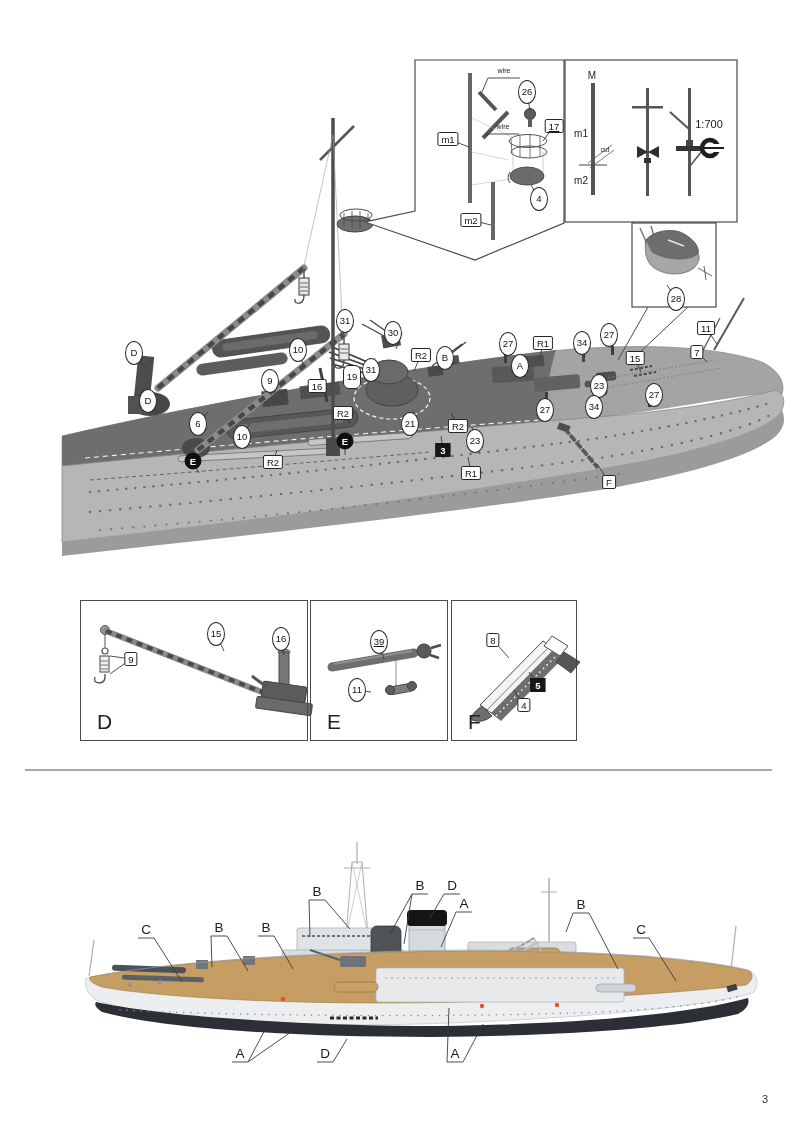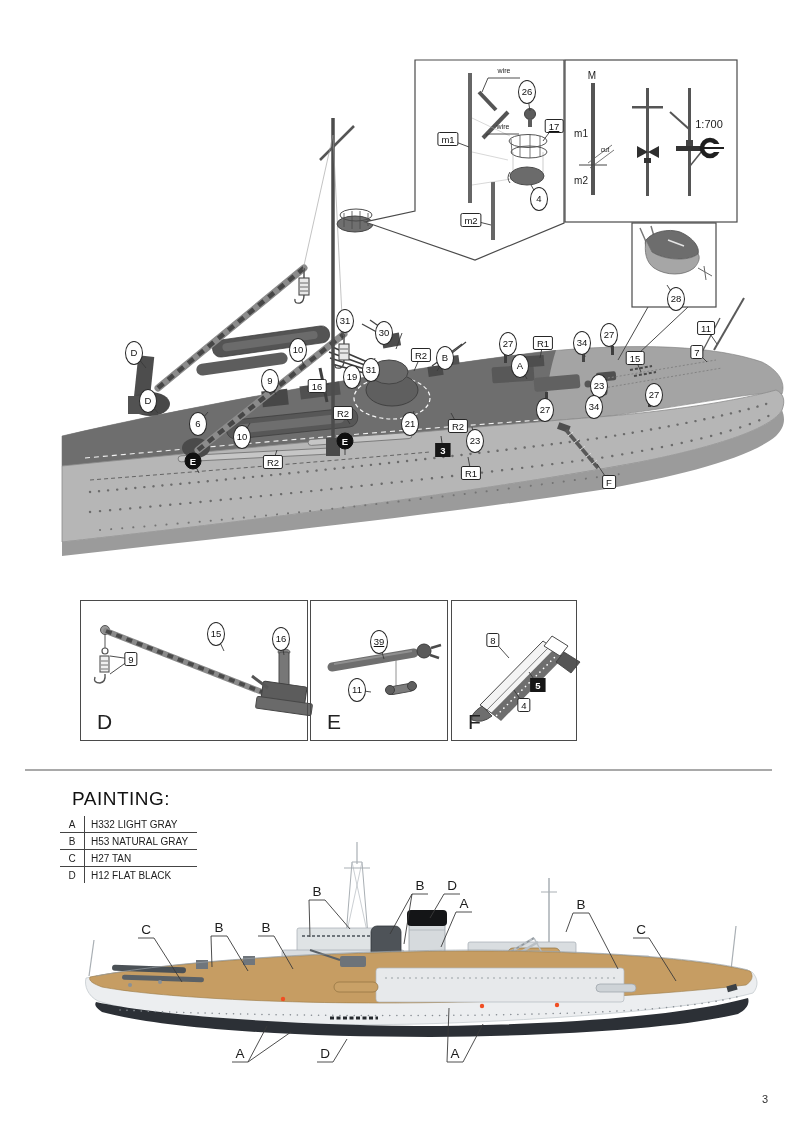--- a/index.html
+++ b/index.html
@@ -390,43 +390,20 @@
   <div class="dbox" style="left:80px;top:600px;width:228px;height:141px">
     <span class="dlabel">D</span>
   </div>
   <div class="dbox" style="left:310px;top:600px;width:138px;height:141px">
     <span class="dlabel">E</span>
   </div>
   <div class="dbox" style="left:451px;top:600px;width:126px;height:141px">
     <span class="dlabel">F</span>
   </div>
 
-  <div id="painting-section">
-    <div id="painting-title">PAINTING:</div>
-    <table id="painting-table">
-      <tbody>
-          <tr class="rule">
-        <td class="code">A</td>
-        <td class="pname">H332 LIGHT GRAY</td>
-      </tr>
-      <tr class="rule">
-        <td class="code">B</td>
-        <td class="pname">H53 NATURAL GRAY</td>
-      </tr>
-      <tr class="rule">
-        <td class="code">C</td>
-        <td class="pname">H27 TAN</td>
-      </tr>
-      <tr>
-        <td class="code">D</td>
-        <td class="pname">H12 FLAT BLACK</td>
-      </tr>
-    </tbody>
-      </table>
-  </div>
 
   <div id="callout-layer">
       <div class="co s-plain" style="left: 504px; top: 70px; font-size: 7px;">wire</div>
       <div class="co s-plain" style="left: 503px; top: 126px; font-size: 7px;">wire</div>
       <div class="co s-circle" style="left: 527px; top: 92px;">26</div>
       <div class="co s-box" style="left: 554px; top: 126px; text-decoration: underline;">17</div>
       <div class="co s-circle" style="left: 539px; top: 199px;">4</div>
       <div class="co s-box" style="left: 448px; top: 139px;">m1</div>
       <div class="co s-box" style="left: 471px; top: 220px;">m2</div>
       <div class="co s-text" style="left: 592px; top: 76px; font-size: 10px;">M</div>
@@ -435,24 +412,24 @@
       <div class="co s-text" style="left: 605px; top: 150px; font-size: 6.5px;">cut</div>
       <div class="co s-text" style="left: 709px; top: 124px; font-size: 11px;">1:700</div>
       <div class="co s-circle" style="left: 676px; top: 299px; text-align: right;">28</div>
       <div class="co s-circle" style="left: 134px; top: 353px;">D</div>
       <div class="co s-circle" style="left: 148px; top: 401px;">D</div>
       <div class="co s-circle" style="left: 298px; top: 350px;">10</div>
       <div class="co s-circle" style="left: 270px; top: 381px;">9</div>
       <div class="co s-circle" style="left: 198px; top: 424px;">6</div>
       <div class="co s-circle" style="left: 242px; top: 437px;">10</div>
       <div class="co s-box" style="left: 317px; top: 386px;">16</div>
-      <div class="co s-circle" style="left: 352px; top: 377px;">19</div>
+      <div class="co s-circle" style="left: 352px; top: 377px; border-radius: 6px;">19</div>
       <div class="co s-circle" style="left: 371px; top: 370px;">31</div>
       <div class="co s-circle" style="left: 345px; top: 321px;">31</div>
-      <div class="co s-circle" style="left: 384px; top: 333px;">30</div>
+      <div class="co s-circle" style="left: 393px; top: 333px;">30</div>
       <div class="co s-box" style="left: 421px; top: 355px;">R2</div>
       <div class="co s-circle" style="left: 445px; top: 358px;">B</div>
       <div class="co s-circle" style="left: 508px; top: 344px;">27</div>
       <div class="co s-box" style="left: 543px; top: 343px;">R1</div>
       <div class="co s-circle" style="left: 520px; top: 366px;">A</div>
       <div class="co s-box" style="left: 343px; top: 413px;">R2</div>
       <div class="co s-circle" style="left: 410px; top: 424px;">21</div>
       <div class="co s-box" style="left: 458px; top: 426px;">R2</div>
       <div class="co s-box-filled" style="left: 443px; top: 450px;">3</div>
       <div class="co s-circle" style="left: 475px; top: 441px;">23</div>

